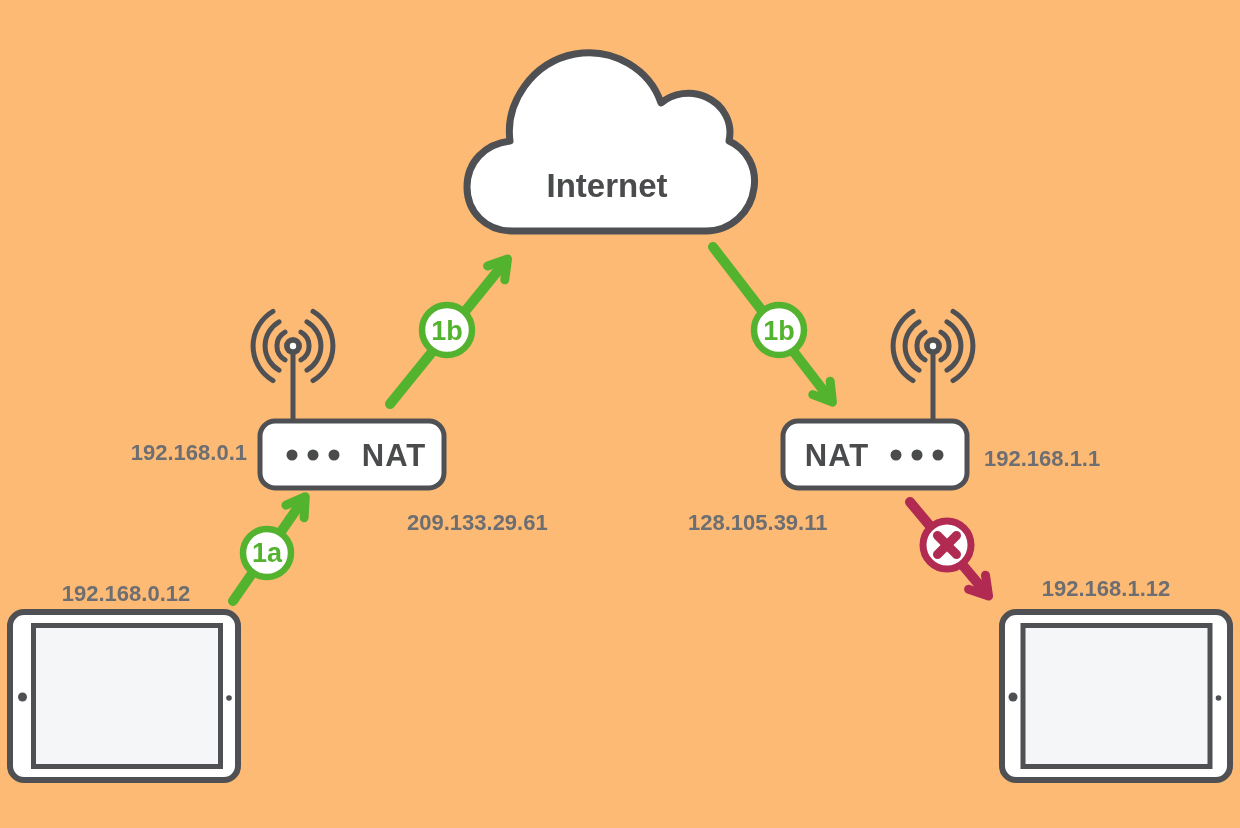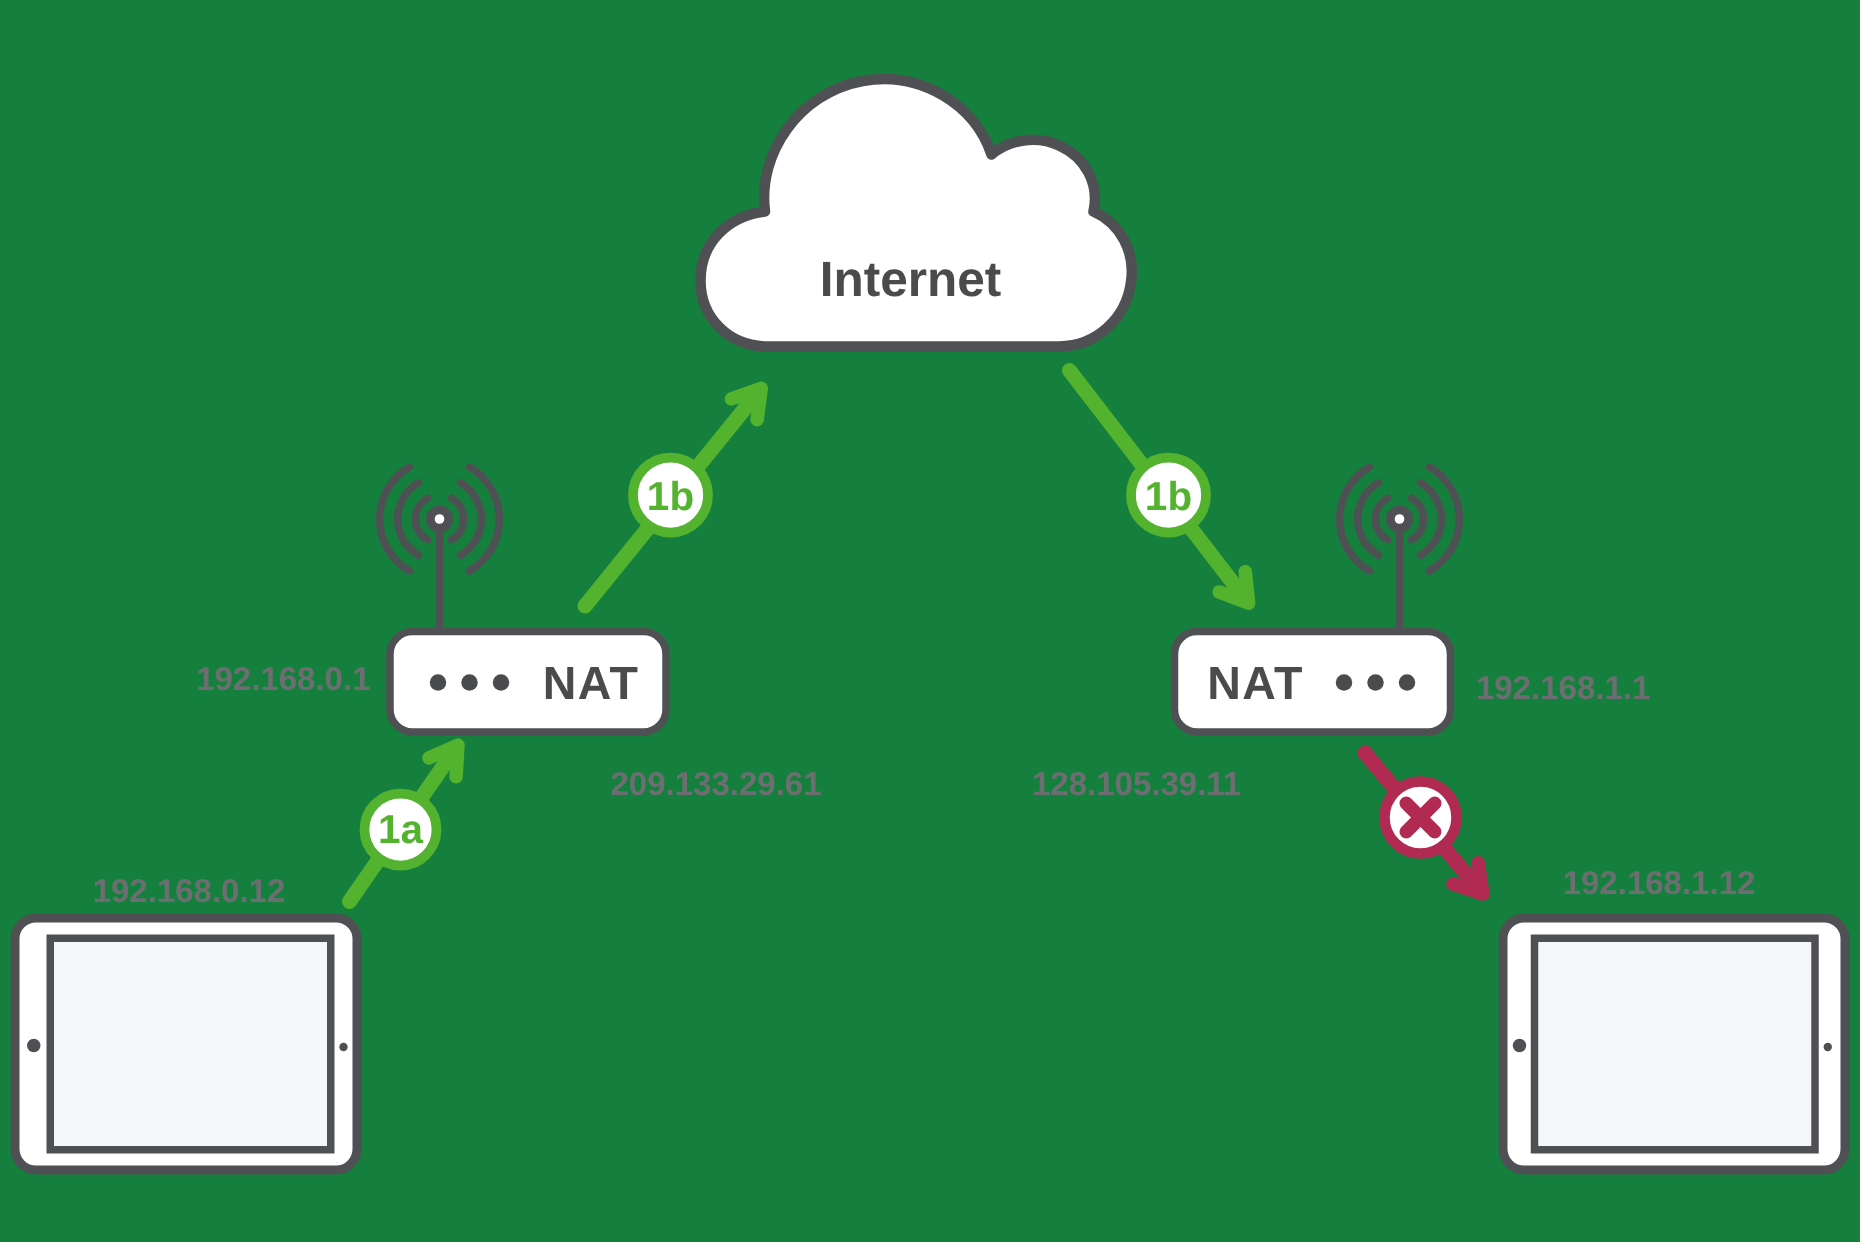--- a/index.html
+++ b/index.html
@@ -5,21 +5,21 @@
   :root{
     --outline:#4f5053;
     --dark-text:#4a4b4d;
     --label-gray:#6d6e71;
     --screen:#f5f6f8;
   }
   html,body{margin:0;padding:0;background:#ffffff;}
   .canvas{
     position:relative;
     width:1240px;height:828px;
-    background:#15803d;
+    background:#fdba74;
     font-family:"Liberation Sans", sans-serif;
   }
   svg{display:block;}
   .cloud-shape{fill:#ffffff;stroke:var(--outline);stroke-width:7;stroke-linejoin:round;}
   .cloud-label{font-size:33px;font-weight:bold;fill:var(--dark-text);text-anchor:middle;}
   .router-body{fill:#ffffff;stroke:var(--outline);stroke-width:5;}
   .router-label{font-size:31px;font-weight:bold;fill:var(--dark-text);text-anchor:middle;letter-spacing:1px;}
   .router-dot{fill:var(--dark-text);}
   .antenna{stroke:var(--outline);stroke-width:5;fill:none;stroke-linecap:round;}
   .antenna-dot{fill:var(--outline);}

